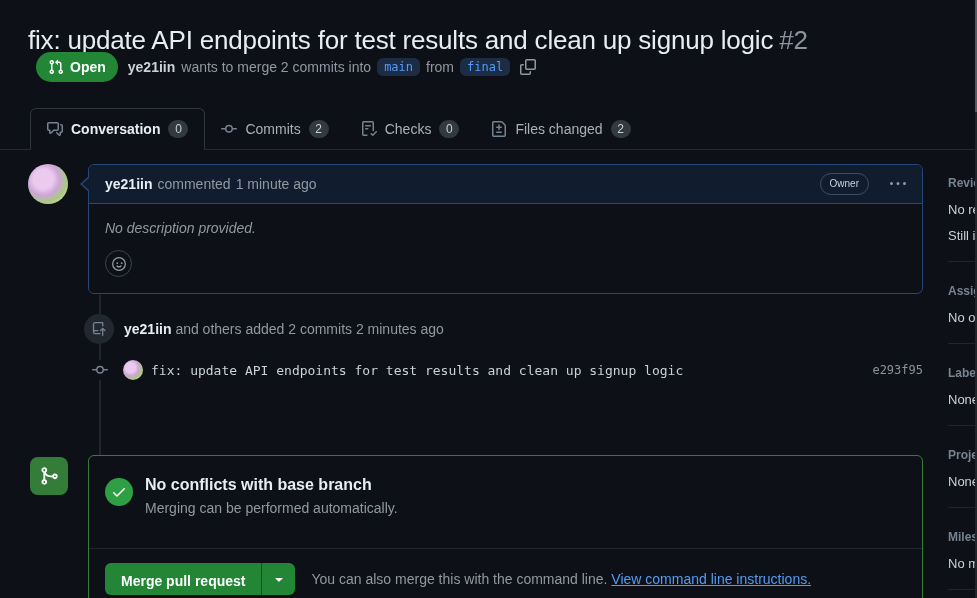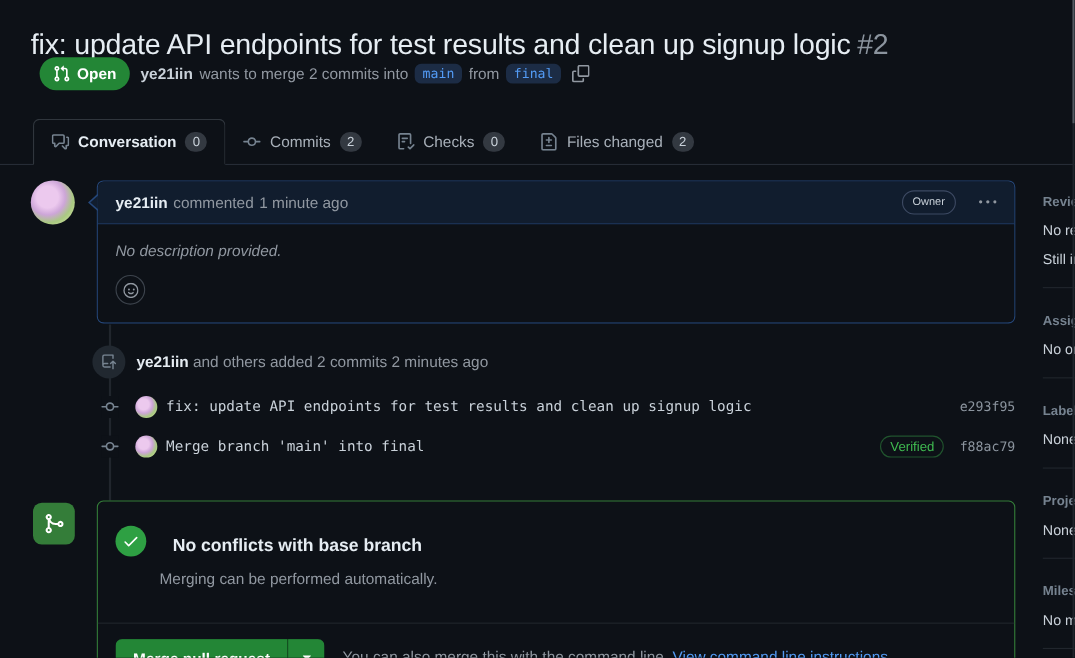--- a/index.html
+++ b/index.html
@@ -155,21 +155,21 @@
   .merge-box{
     position:absolute;left:88px;top:455px;width:835px;height:175px;
     border:1px solid var(--green-soft);border-radius:6px;
   }
   .merge-status{position:relative;padding:20px 16px 16px 56px;}
   .check-circle{
     position:absolute;left:16px;top:22px;width:28px;height:28px;border-radius:50%;
     background:var(--green-check);color:#fff;
     display:flex;align-items:center;justify-content:center;
   }
-  .merge-status h3{margin:12px;font-size:16px;font-weight:700;color:var(--fg);}
+  .merge-status h3{margin:0;font-size:16px;font-weight:700;color:var(--fg);}
   .merge-status p{margin:6px 0 16px 0;font-size:14px;color:var(--muted);}
   .merge-actions{
     border-top:1px solid #21262d;
     padding:14px 16px;display:flex;align-items:center;gap:16px;
   }
   .merge-btn-group{display:flex;height:32px;border-radius:6px;overflow:hidden;}
   .merge-btn{
     background:var(--green);color:#ffffff;border:none;cursor:pointer;
     font-family:inherit;font-size:14px;font-weight:600;padding:10px 16px;
   }
@@ -303,31 +303,20 @@
     <span class="commit-glyph">
         <svg class="icon-16" viewBox="0 0 16 16">
           <path d="M11.93 8.5a4.002 4.002 0 0 1-7.86 0H.75a.75.75 0 0 1 0-1.5h3.32a4.002 4.002 0 0 1 7.86 0h3.32a.75.75 0 0 1 0 1.5Zm-1.43-.75a2.5 2.5 0 1 0-5 0 2.5 2.5 0 0 0 5 0Z"></path>
         </svg>
       </span>
     <button class="avatar mini"></button>
     <span class="commit-msg">fix: update API endpoints for test results and clean up signup logic</span>
     <span class="commit-sha">e293f95</span>
   </div>
 
-  <div class="commit-row r2">
-    <span class="commit-glyph">
-        <svg class="icon-16" viewBox="0 0 16 16">
-          <path d="M11.93 8.5a4.002 4.002 0 0 1-7.86 0H.75a.75.75 0 0 1 0-1.5h3.32a4.002 4.002 0 0 1 7.86 0h3.32a.75.75 0 0 1 0 1.5Zm-1.43-.75a2.5 2.5 0 1 0-5 0 2.5 2.5 0 0 0 5 0Z"></path>
-        </svg>
-      </span>
-    <button class="avatar mini"></button>
-    <span class="commit-msg">Merge branch 'main' into final</span>
-    <span class="verified-badge">Verified</span>
-    <span class="commit-sha">f88ac79</span>
-  </div>
 
   <div class="merge-glyph-box">
       <svg class="icon-20" viewBox="0 0 16 16">
         <path d="M5.45 5.154A4.25 4.25 0 0 0 9.25 7.5h1.378a2.251 2.251 0 1 1 0 1.5H9.25A5.734 5.734 0 0 1 5 7.123v3.505a2.25 2.25 0 1 1-1.5 0V5.372a2.25 2.25 0 1 1 1.95-.218ZM4.25 13.5a.75.75 0 1 0 0-1.5.75.75 0 0 0 0 1.5Zm8.5-4.5a.75.75 0 1 0 0-1.5.75.75 0 0 0 0 1.5ZM5 3.25a.75.75 0 1 0 0 .005V3.25Z"></path>
       </svg>
     </div>
 
   <div class="merge-box">
     <div class="merge-status">
       <span class="check-circle">

